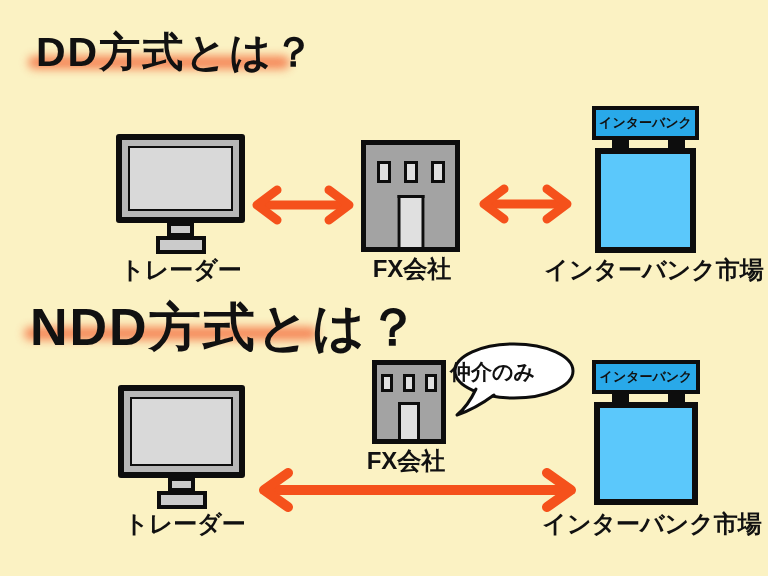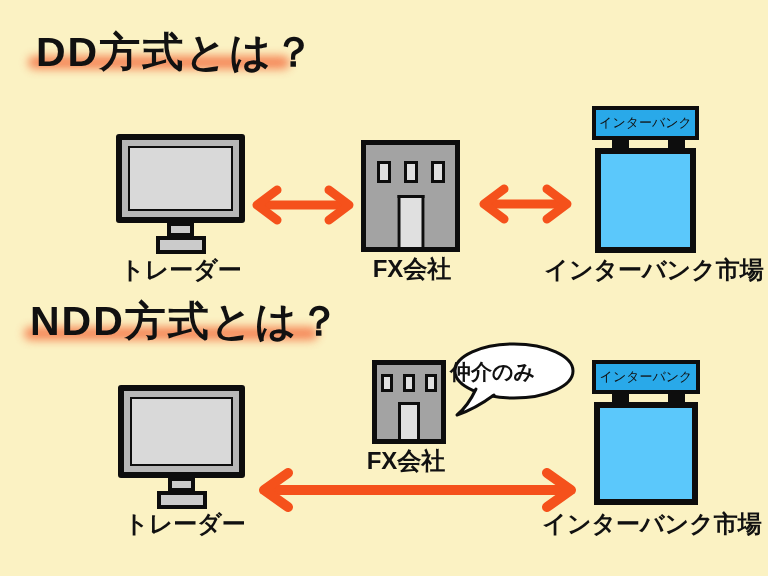--- a/index.html
+++ b/index.html
@@ -54,21 +54,21 @@
     background:var(--building-window-gray,#E0E0E0);
     border:3px solid var(--outline,#0D0D0D);border-bottom:none;box-sizing:border-box;
   }
   
   .interbank{position:absolute;z-index:2;}
   .ib-sign{
     box-sizing:border-box;height:34px;width:100%;
     background:var(--sign-blue,#29A9E9);
     border:4px solid var(--outline,#0D0D0D);
     display:flex;align-items:center;justify-content:center;
-    font-size:13px;font-weight:normal;white-space:nowrap;
+    font-size:13px;font-weight:bold;white-space:nowrap;
   }
   .ib-struts{position:relative;height:8px;}
   .ib-strut{
     position:absolute;top:0;width:17px;height:8px;
     background:var(--outline,#0D0D0D);
   }
   .ib-body{
     box-sizing:border-box;
     background:var(--interbank-blue,#5BC8FB);
     border:6px solid var(--outline,#0D0D0D);margin:0 auto;
@@ -124,21 +124,21 @@
     </div>
     <div class="ib-struts">
       <div class="ib-strut" style="left:20px;"></div>
       <div class="ib-strut" style="left:76px;"></div>
     </div>
     <div class="ib-body" style="width:101px;height:105px;"></div>
   </div>
   <div class="lbl" style="left:654px;top:254px;">インターバンク市場</div>
 
   <div class="title-hl" style="left:24px;top:327px;width:294px;"></div>
-  <div class="title" style="left:30px;top:301px;font-size:41px;">NDD方式とは？</div>
+  <div class="title" style="left:30px;top:301px;font-size:52px;">NDD方式とは？</div>
 
   <div class="bld" style="left:372px;top:360px;width:74px;height:84px;">
     <div class="bld-windows" style="margin-top:9px;gap:10px;">
       <div class="win" style="width:12px;height:18px;"></div>
       <div class="win" style="width:12px;height:18px;"></div>
       <div class="win" style="width:12px;height:18px;"></div>
     </div>
     <div class="door" style="width:22px;height:37px;"></div>
   </div>
   <div class="lbl" style="left:406px;top:445px;">FX会社</div>

